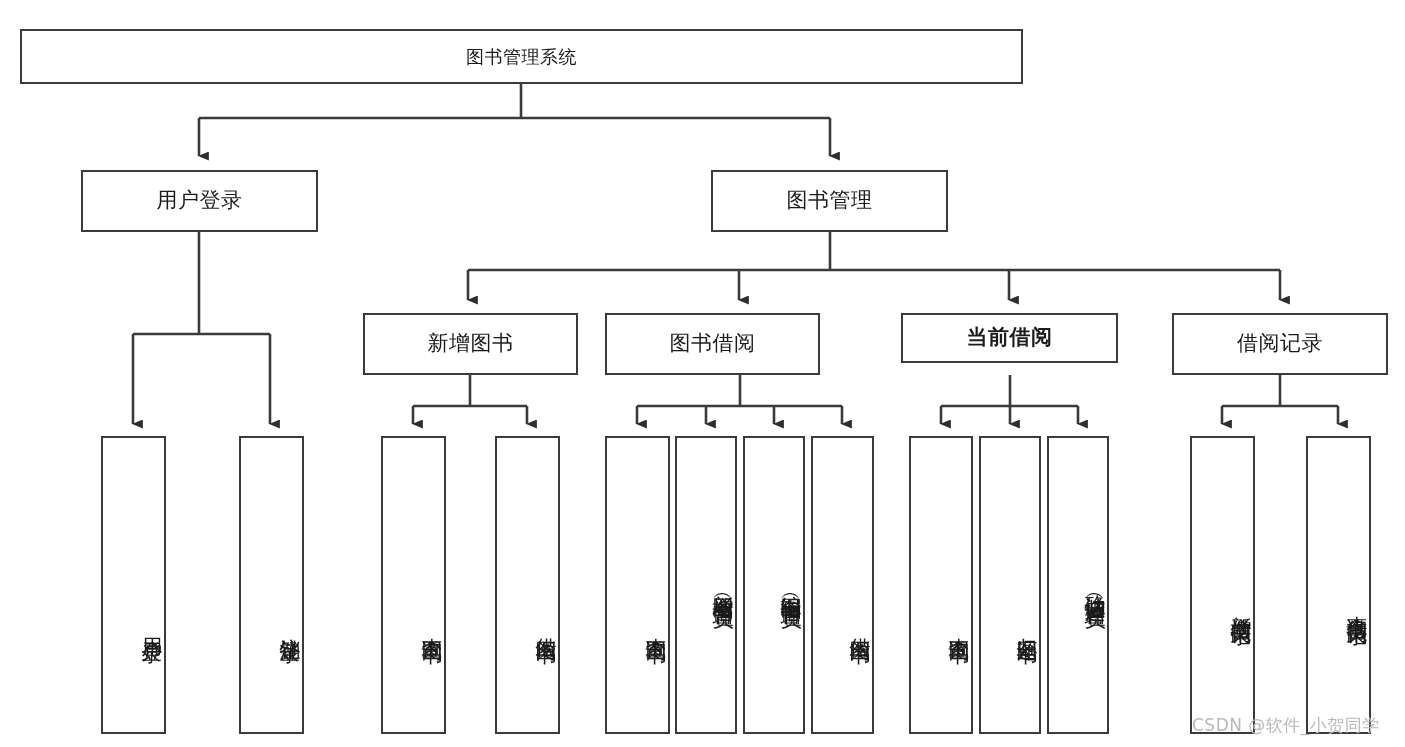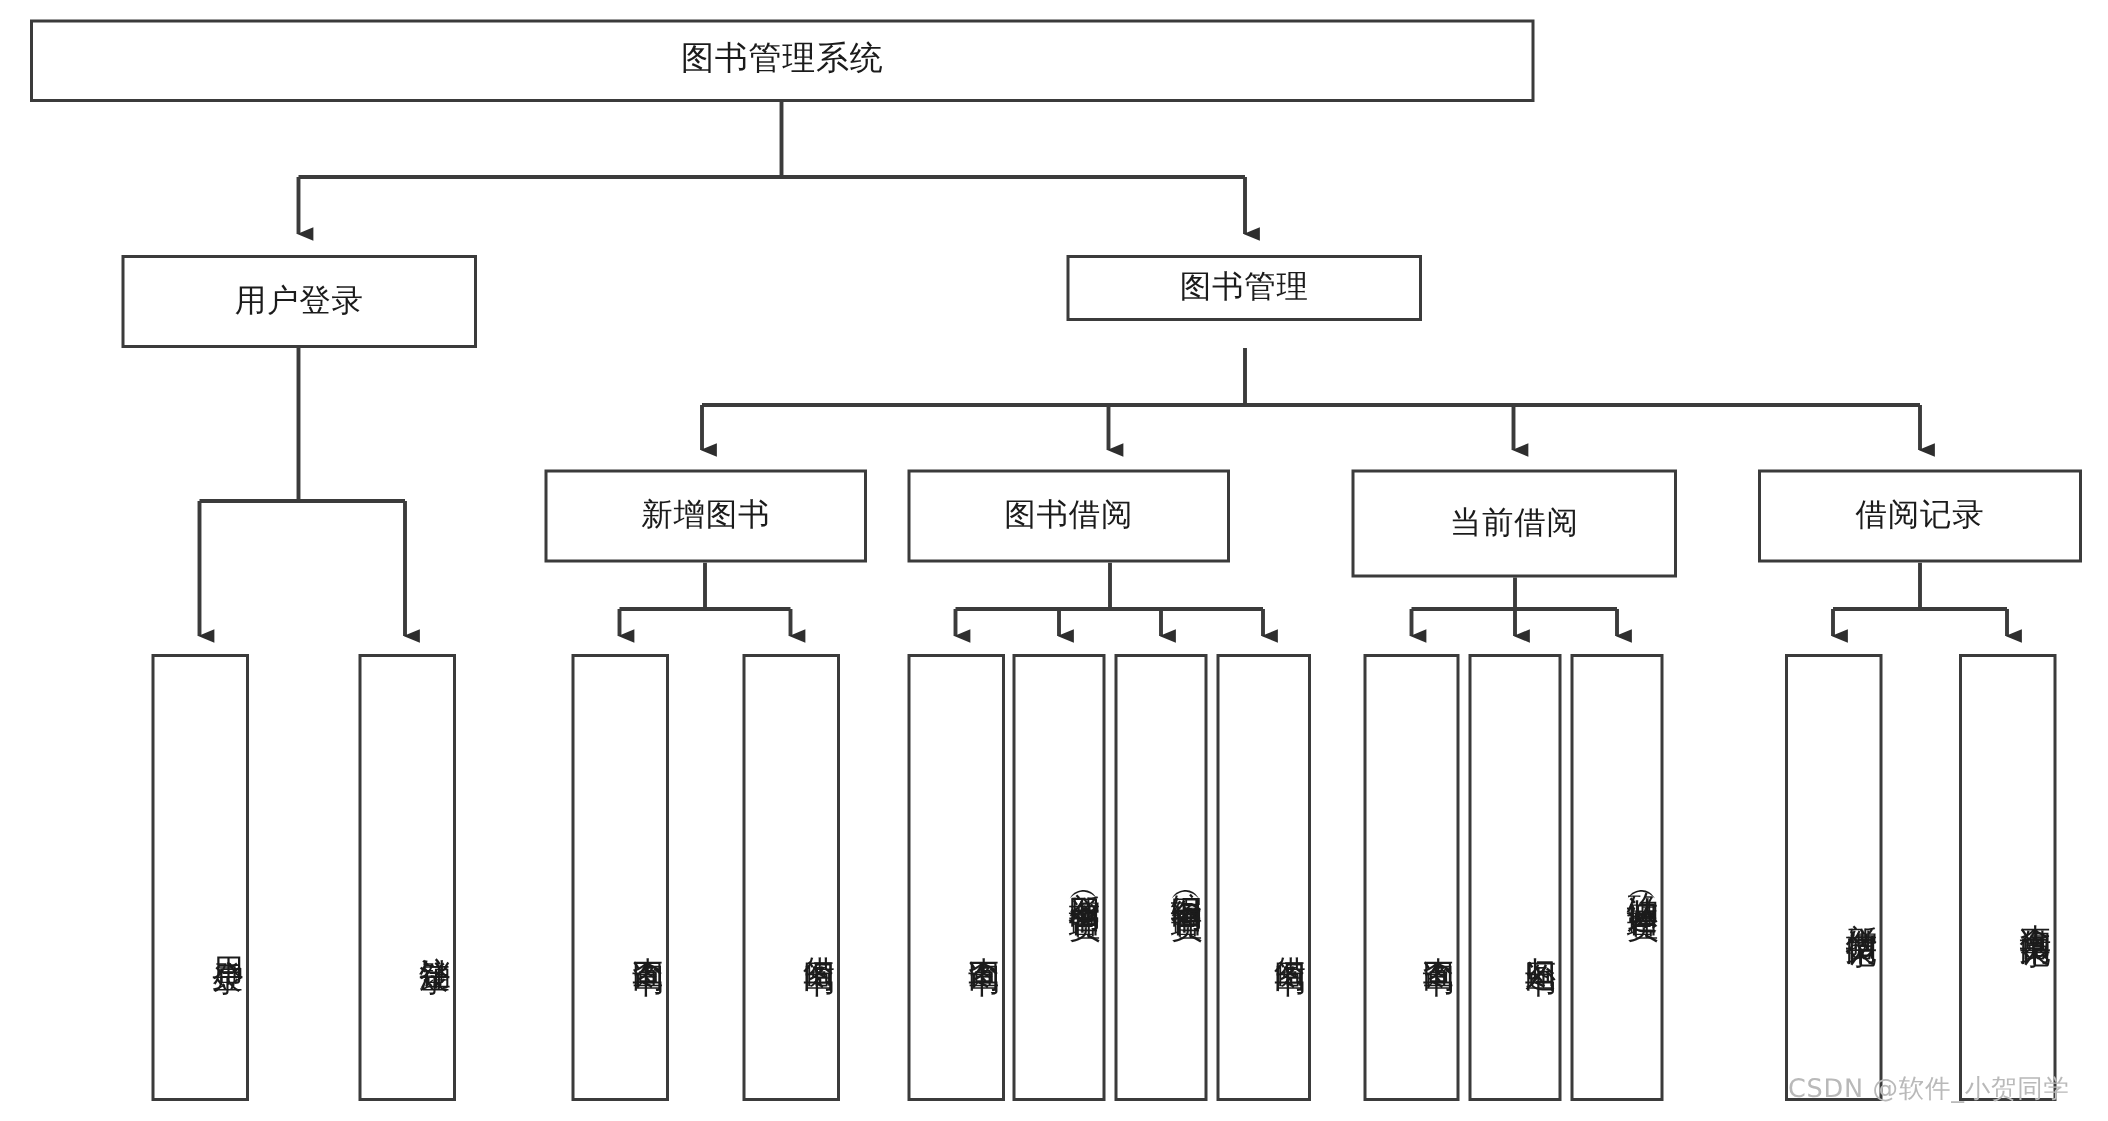--- a/index.html
+++ b/index.html
@@ -48,21 +48,22 @@
     align-items: flex-start;
     justify-content: center;
     padding-top: 10px;
     letter-spacing: 2px;
   }
   .node.vert.toptext {
     align-items: flex-start;
     padding-top: 4px;
   }
   .node.root {
-    font-size: 22px;
+    font-size: 18px;
+    margin-top: 16px;
   }
   .watermark {
     position: absolute;
     font-size: 17px;
     color: #b9b9b9;
     white-space: nowrap;
     letter-spacing: 0.5px;
   }
 </style>
 </head>
@@ -120,27 +121,27 @@
       <path d="M 1222 406 L 1338 406"></path>
       <path d="M 1222 406 L 1222 424" marker-end="url(#arrow)"></path>
       <path d="M 1338 406 L 1338 424" marker-end="url(#arrow)"></path>
     </g>
   </svg>
 
   <div class="node horiz root" style="left:20px; top:13px; width:1003px; height:55px;">图书管理系统</div>
 
   <div class="node horiz" style="left:81px; top:170px; width:237px; height:62px;">用户登录</div>
 
-  <div class="node horiz" style="left:711px; top:170px; width:237px; height:44px;">图书管理</div>
+  <div class="node horiz" style="left:711px; top:170px; width:237px; height:62px;">图书管理</div>
 
   <div class="node horiz" style="left:363px; top:313px; width:215px; height:62px;">新增图书</div>
 
   <div class="node horiz" style="left:605px; top:313px; width:215px; height:62px;">图书借阅</div>
 
-  <div class="node horiz" style="left:901px; top:313px; width:217px; height:72px;">当前借阅</div>
+  <div class="node horiz" style="left:901px; top:313px; width:217px; height:50px;font-weight:bold;">当前借阅</div>
 
   <div class="node horiz" style="left:1172px; top:313px; width:216px; height:62px;">借阅记录</div>
 
   <div class="node vert" style="left:101px; top:436px; width:65px; height:298px; padding-top:80px;">用户登录</div>
 
   <div class="node vert" style="left:239px; top:436px; width:65px; height:298px; padding-top:80px;">注销登录</div>
 
   <div class="node vert" style="left:381px; top:436px; width:65px; height:298px; padding-top:80px;">查询图书</div>
 
   <div class="node vert" style="left:495px; top:436px; width:65px; height:298px; padding-top:80px;">借阅图书</div>

